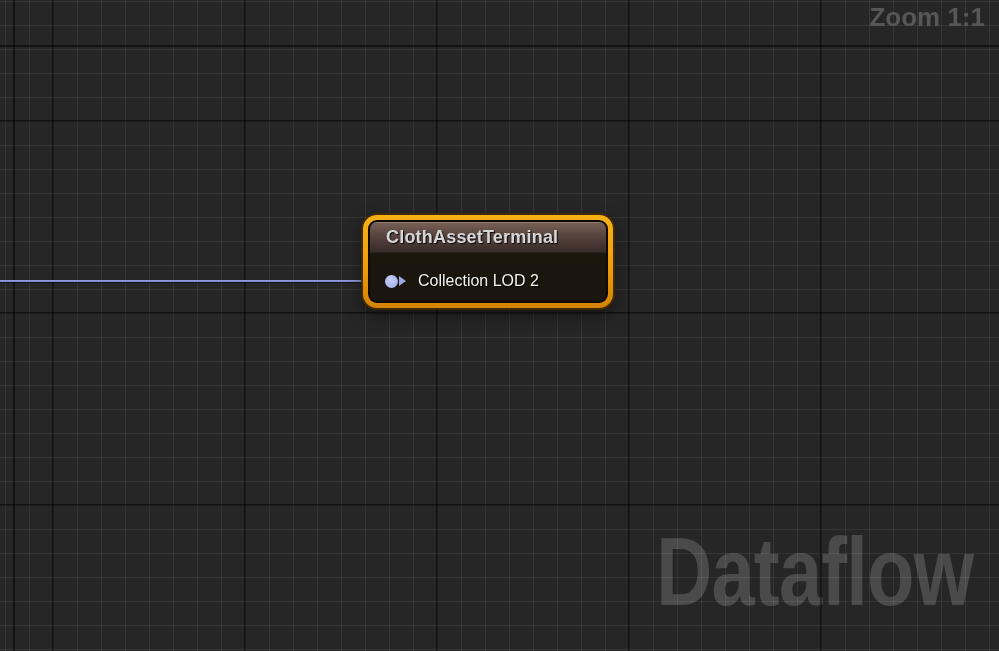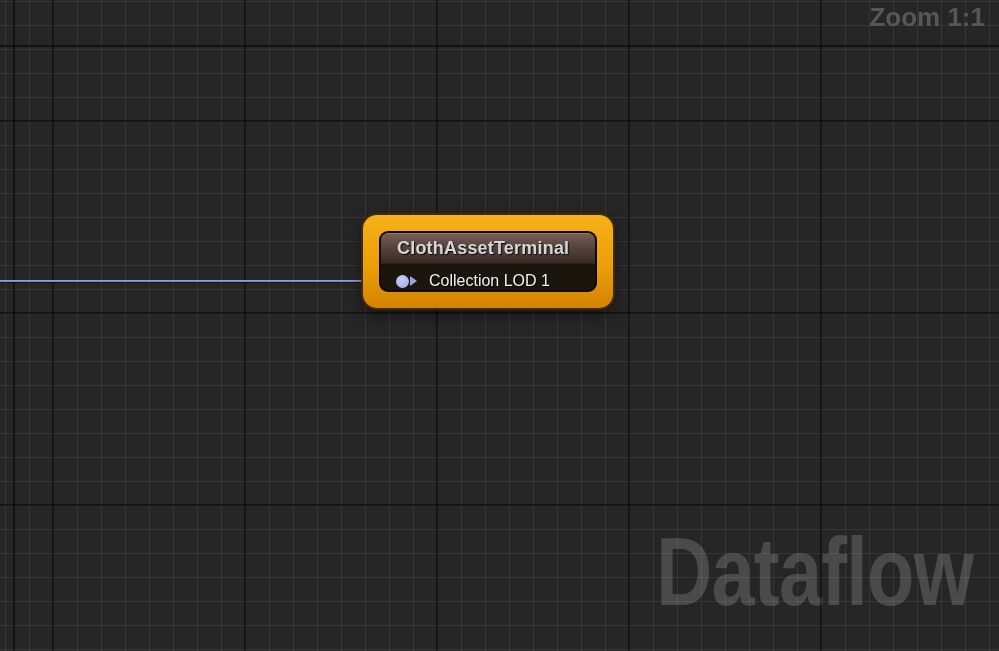--- a/index.html
+++ b/index.html
@@ -66,21 +66,21 @@
 
   
   .node-selection {
     position: absolute;
     left: 363px;
     top: 215px;
     width: 250px;
     height: 93px;
     z-index: 4;
     box-sizing: border-box;
-    padding: 16px;
+    padding: 5px;
     border-radius: 14px;
     background: linear-gradient(180deg, #f7b117 0%, #ed9e0a 55%, #d38300 100%);
     box-shadow:
       0 0 0 2px rgba(70,45,0,0.85),
       0 6px 16px rgba(0,0,0,0.55);
     text-align: right;
   }
 
   .node {
     width: 100%;
@@ -180,21 +180,21 @@
 
   <div class="node-selection">
     <div class="node">
       <div class="node-header">
         <span class="node-title">ClothAssetTerminal</span>
       </div>
       <div class="node-body">
         <div class="pin-row">
           <span class="pin-circle"></span>
           <span class="pin-arrow"></span>
-          <span class="pin-label">Collection LOD 1</span>
+          <span class="pin-label">Collection LOD 2</span>
         </div>
       </div>
     </div>
   </div>
 
   <div class="zoom-indicator">Zoom 1:1</div>
 
 </div>
 
 </body></html>

